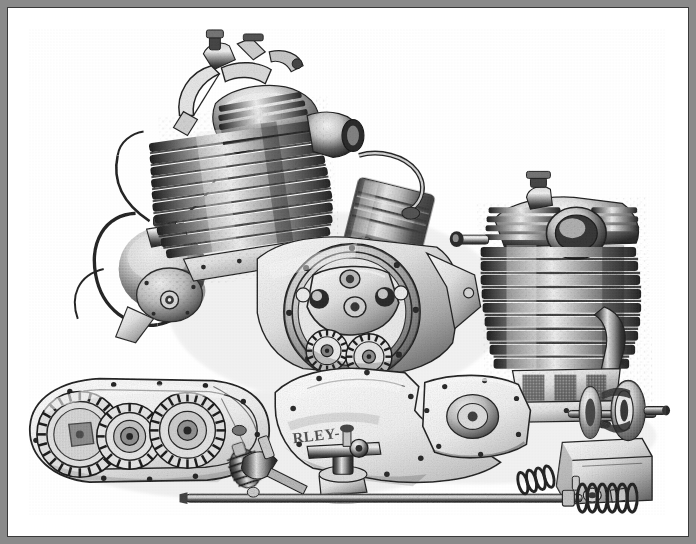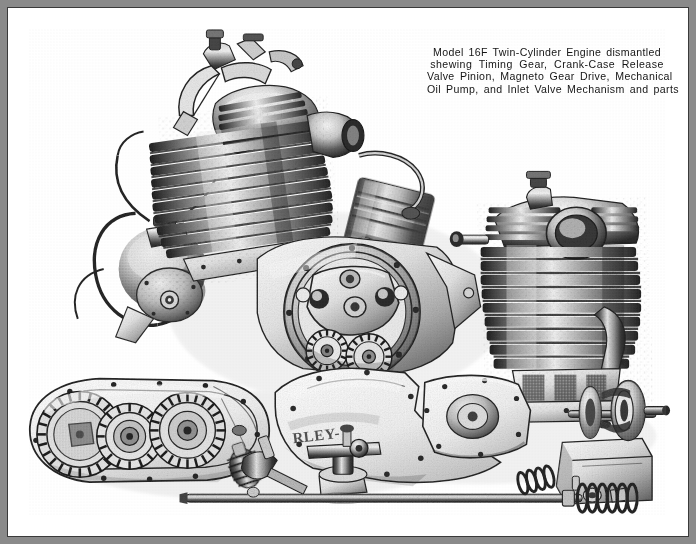--- a/index.html
+++ b/index.html
@@ -733,21 +733,15 @@
         <ellipse cx="404" cy="206" rx="9" ry="6" fill="#4a4a4a" stroke="#131313" stroke-width="1.1"></ellipse>
       </g>
 
       <g opacity="0.07">
         <path d="M20 20 L660 20 L660 510 L20 510 Z" fill="url(#halftLight)"></path>
       </g>
 
       <text x="286" y="437" font-family="Liberation Serif, serif" font-size="15" font-weight="700" fill="#2a2a2a" opacity="0.8" transform="rotate(-7 286 437)" letter-spacing="0.5">RLEY-</text>
     </svg>
 
-    <div id="caption">
-      <div>Model 16F  Twin-Cylinder Engine  dismantled</div>
-      <div class="cl2">shewing  Timing  Gear,  Crank-Case  Release</div>
-      <div class="cl3">Valve Pinion, Magneto Gear Drive, Mechanical</div>
-      <div class="cl4">Oil Pump, and Inlet Valve Mechanism and parts</div>
-    </div>
 
   </div>
 </div>
 
 </body></html>

